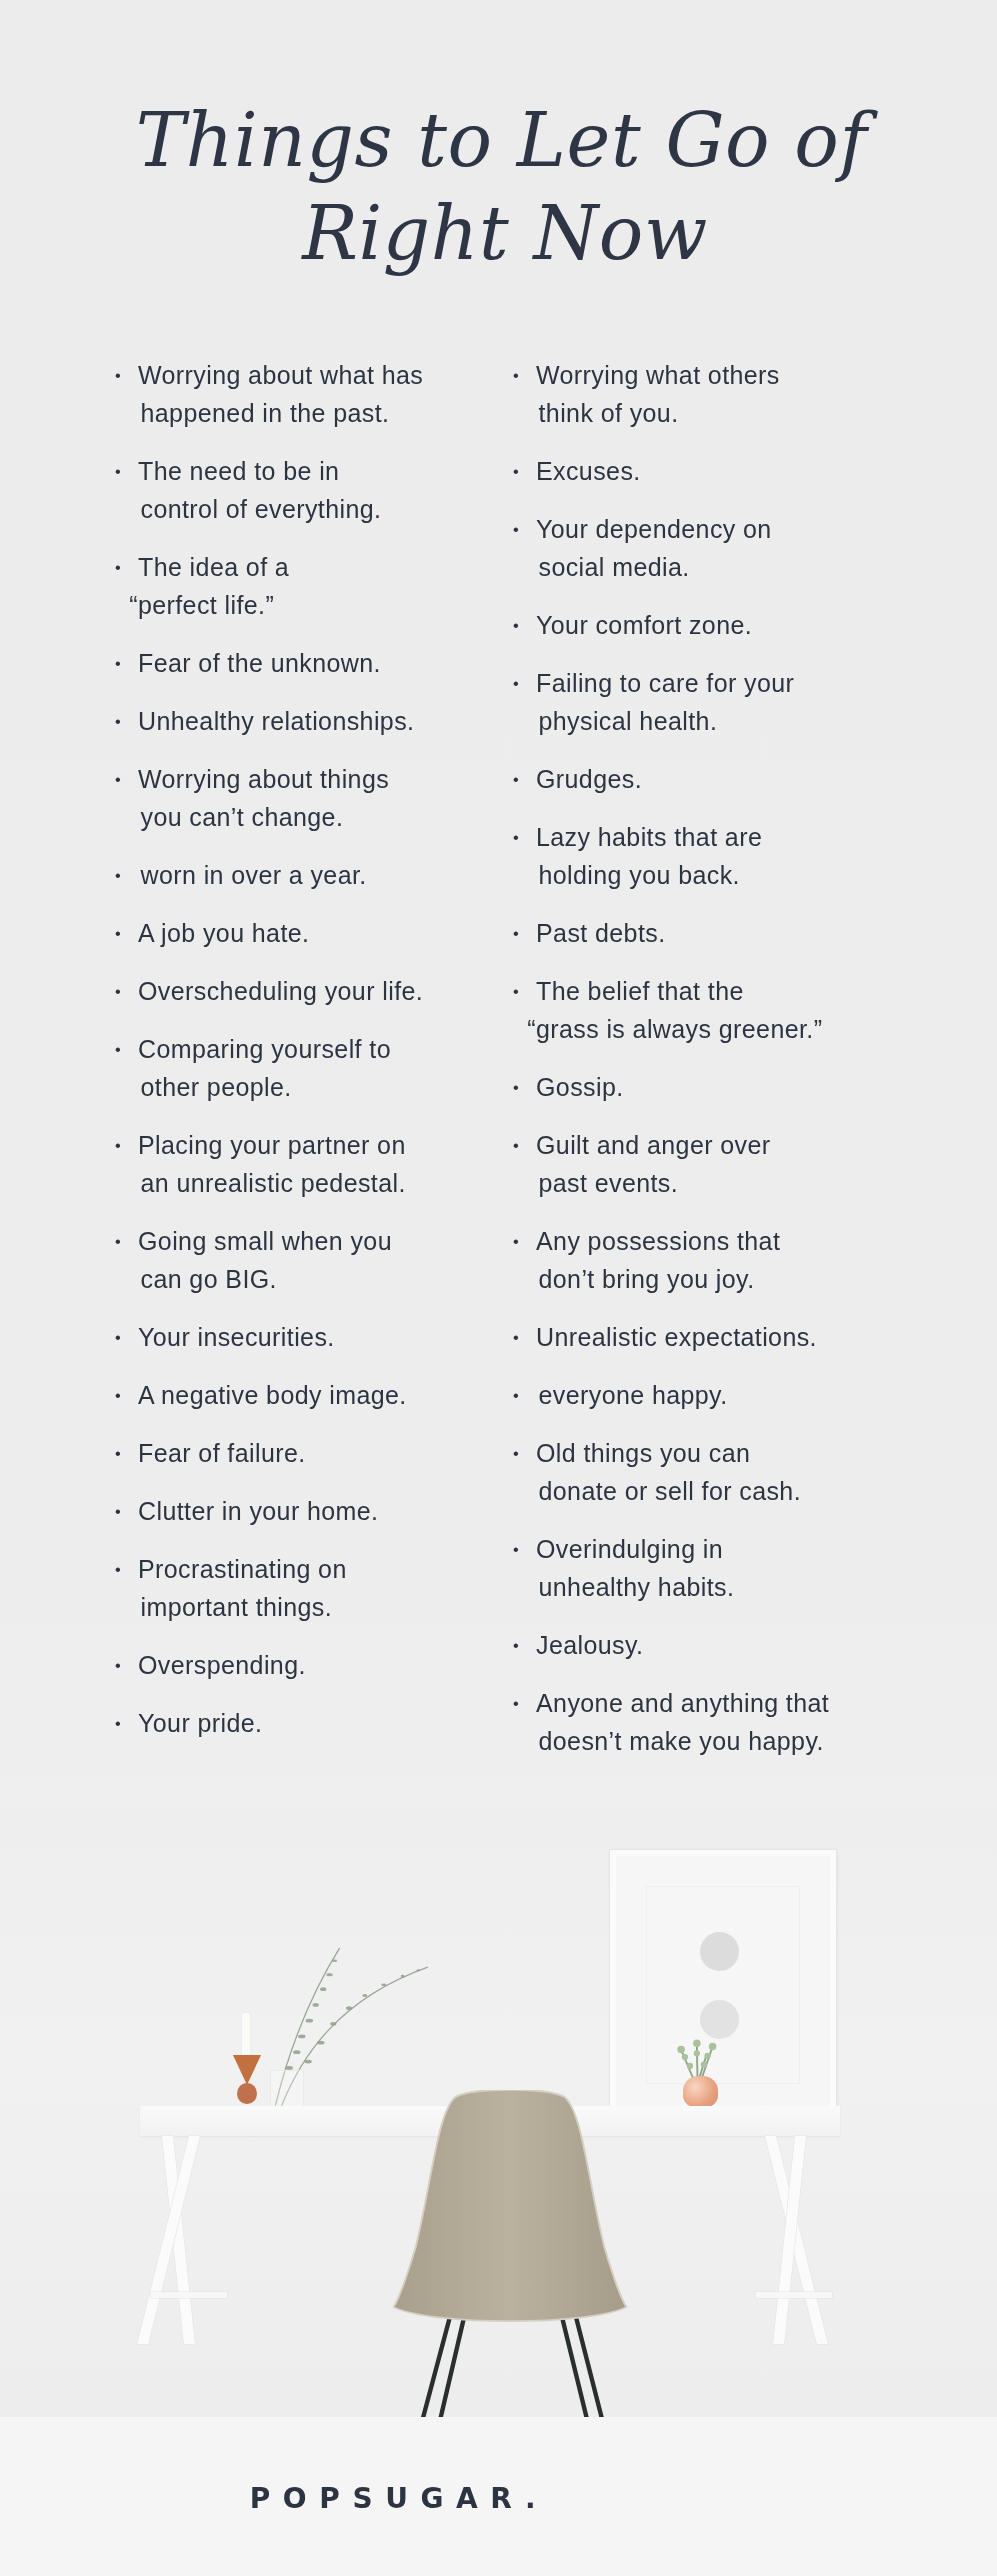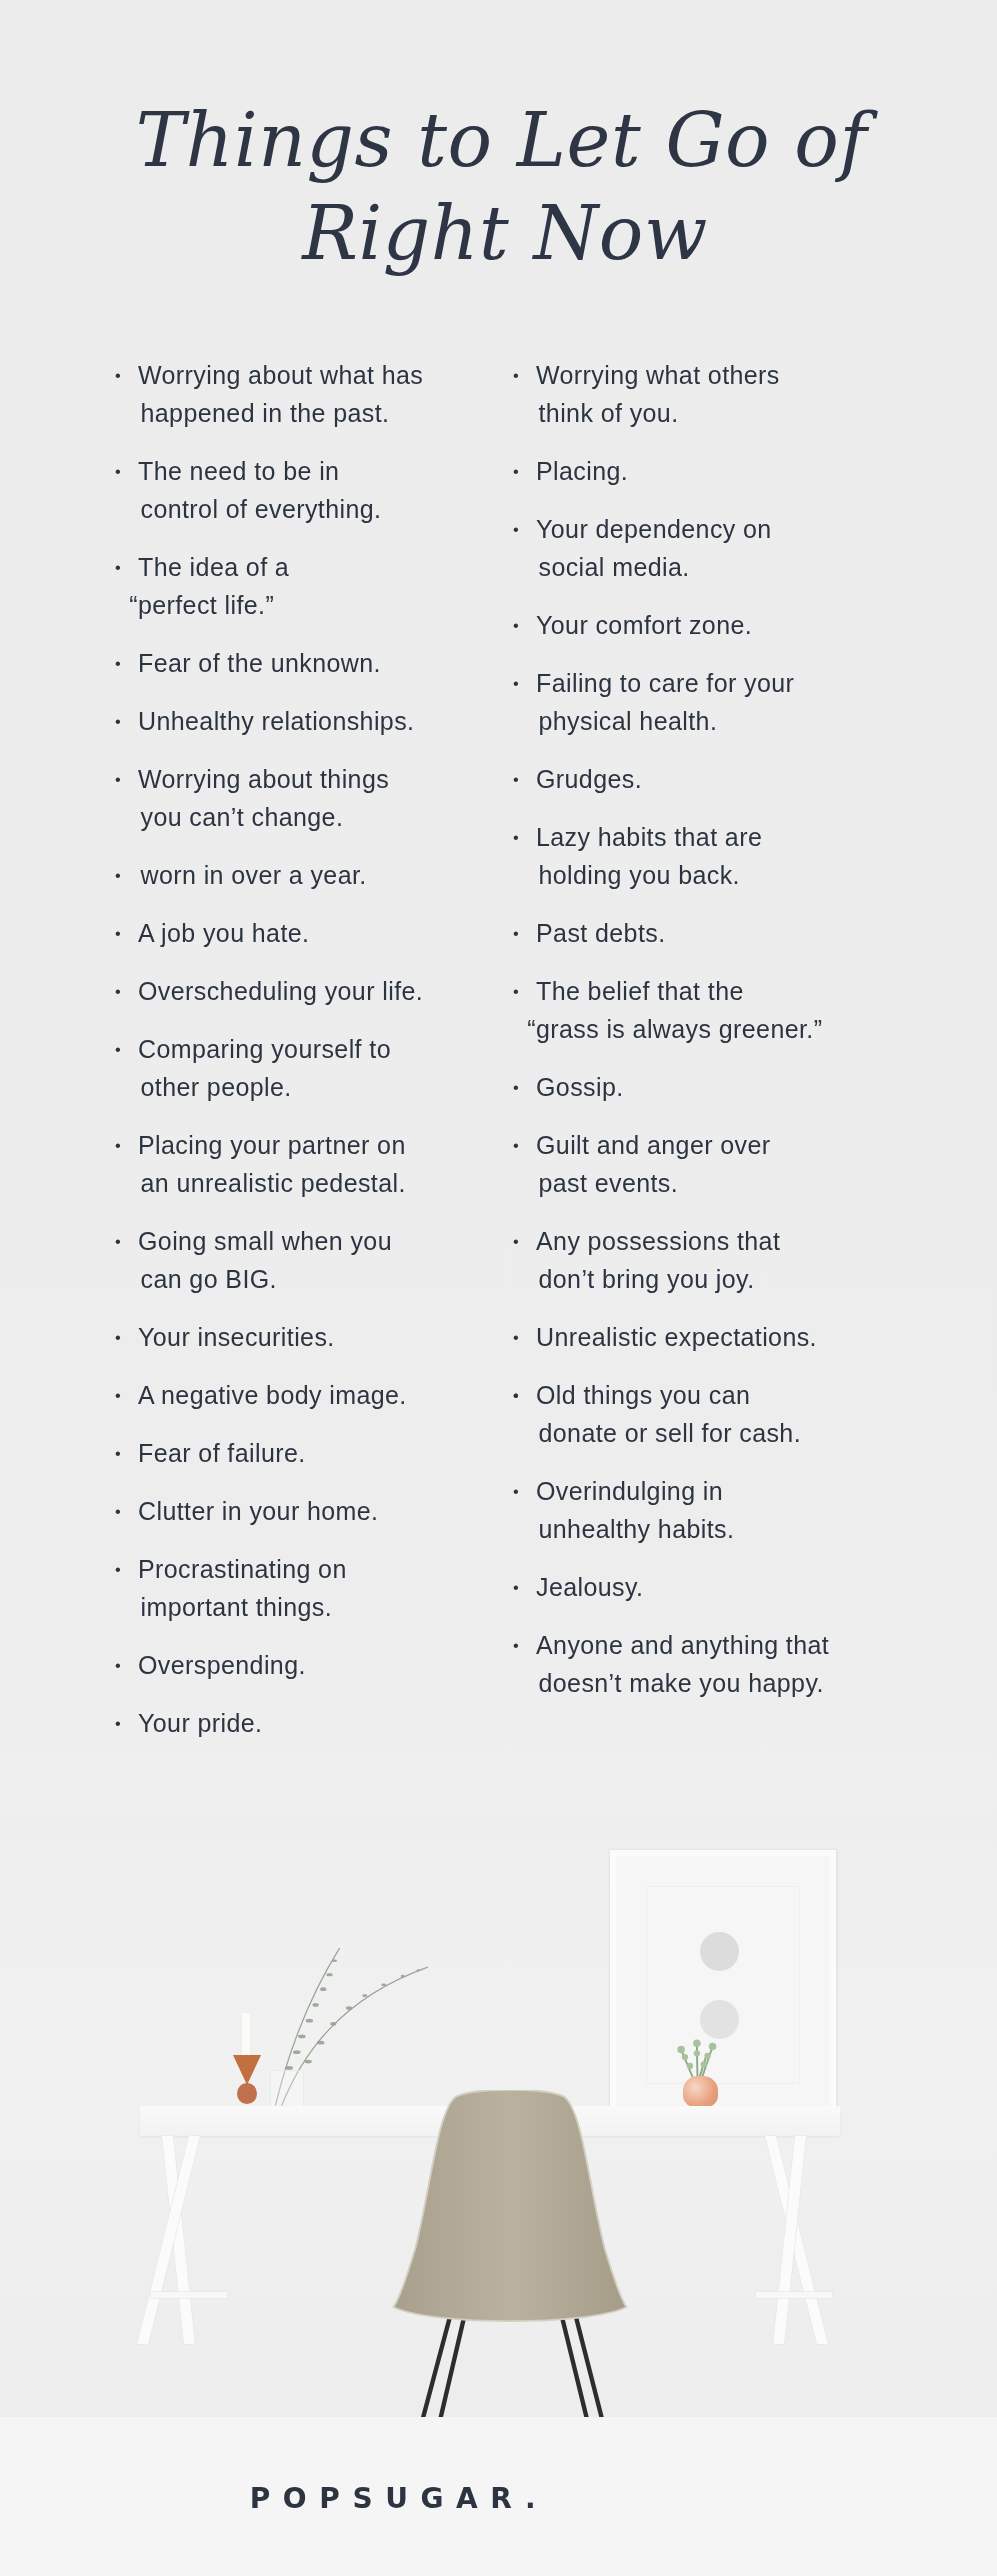--- a/index.html
+++ b/index.html
@@ -303,21 +303,21 @@
       <li class="item">
         <span class="bullet">•</span>
         <span class="text">
           <span class="ln">Worrying what others</span>
           <span class="ln cont">think of you.</span>
         </span>
       </li>
       <li class="item">
         <span class="bullet">•</span>
         <span class="text">
-          <span class="ln">Placing.</span>
+          <span class="ln">Excuses.</span>
         </span>
       </li>
       <li class="item">
         <span class="bullet">•</span>
         <span class="text">
           <span class="ln">Your dependency on</span>
           <span class="ln cont">social media.</span>
         </span>
       </li>
       <li class="item">
@@ -381,20 +381,21 @@
       </li>
       <li class="item">
         <span class="bullet">•</span>
         <span class="text">
           <span class="ln">Unrealistic expectations.</span>
         </span>
       </li>
       <li class="item">
         <span class="bullet">•</span>
         <span class="text">
+          <span class="ln cont">everyone happy.</span>
         </span>
       </li>
       <li class="item">
         <span class="bullet">•</span>
         <span class="text">
           <span class="ln">Old things you can</span>
           <span class="ln cont">donate or sell for cash.</span>
         </span>
       </li>
       <li class="item">

